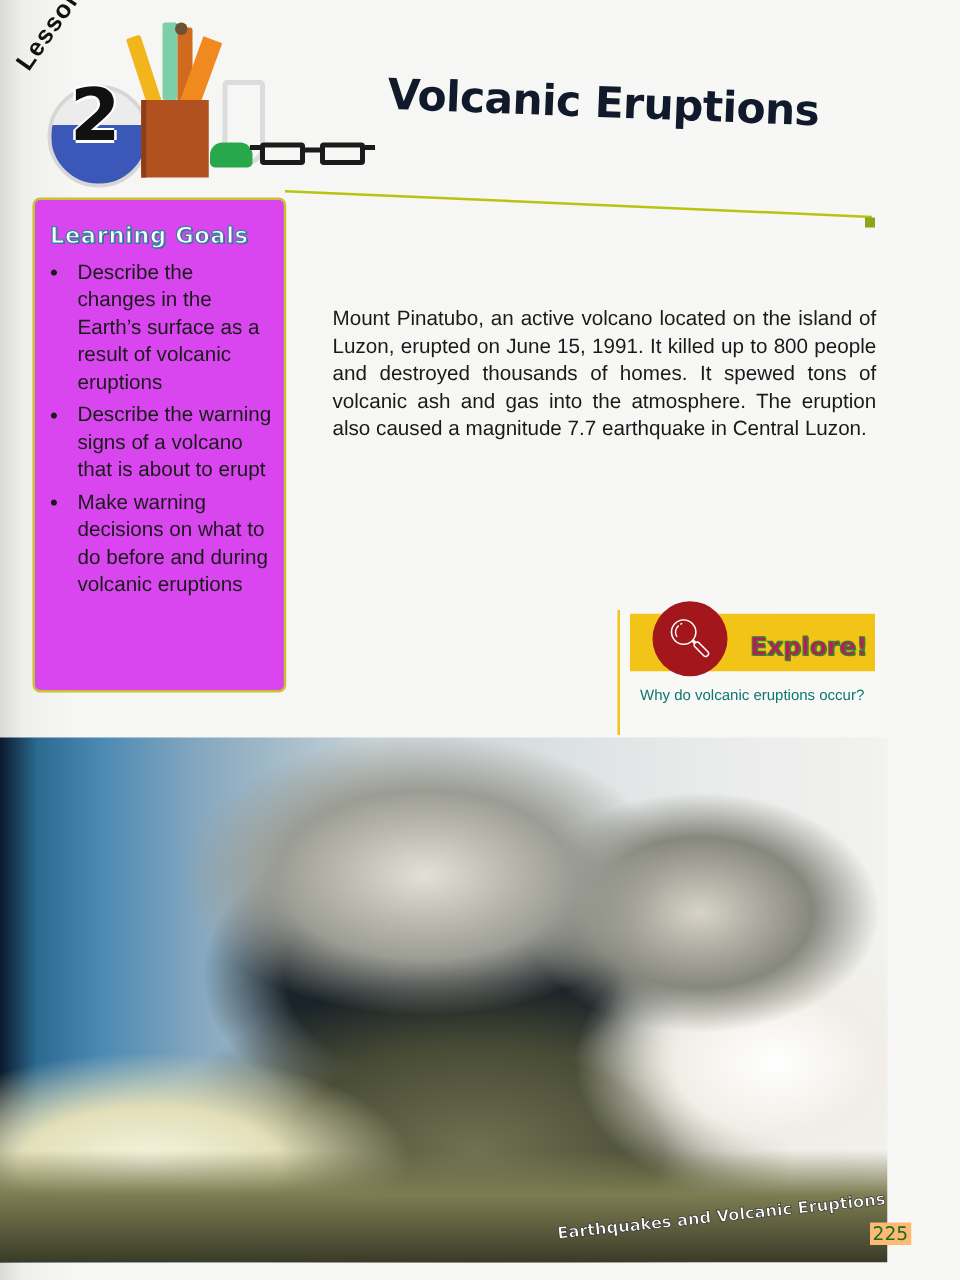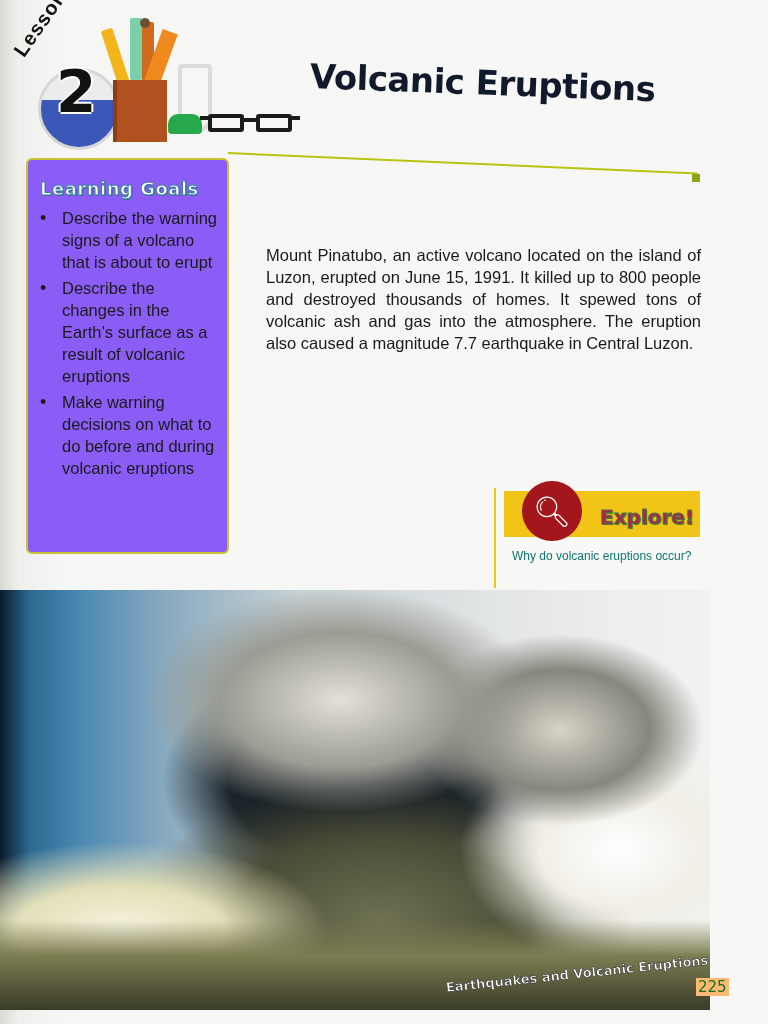--- a/index.html
+++ b/index.html
@@ -55,21 +55,21 @@
   }
   .title-rule {
     position: absolute; left: 228px; top: 152px; width: 470px; height: 2px; background: #b8c412;
     transform: rotate(2.5deg); transform-origin: left center;
   }
   .rule-end { position: absolute; left: 692px; top: 174px; width: 8px; height: 8px; background: #8ea51a; }
 
   
   .goals-box {
     position: absolute; left: 26px; top: 158px; width: 203px; height: 396px;
-    background: #8b5cf6; border: 2px solid #c9c033; border-radius: 6px; box-sizing: border-box;
+    background: #d946ef; border: 2px solid #c9c033; border-radius: 6px; box-sizing: border-box;
     padding: 18px 10px 10px 10px;
   }
   .goals-title {
     font-family: "DejaVu Sans", sans-serif; font-weight: bold; font-size: 18px; color: #fff;
     -webkit-text-stroke: 1px #3d7fa0; text-shadow: 1px 1px 0 #2f6f90;
     margin: 0 0 8px 2px; letter-spacing: 0.5px;
   }
   .goals-list { list-style: none; margin: 0; padding: 0; }
   .goals-list li {
     position: relative; padding-left: 24px; font-size: 16.5px; line-height: 22px; color: #1a1a1a; margin-bottom: 4px;
@@ -151,22 +151,22 @@
   </div>
 </div>
 
 <h1 class="page-title" style="margin:0;">Volcanic Eruptions</h1>
 <div class="title-rule"></div>
 <div class="rule-end"></div>
 
 <div class="goals-box">
   <div class="goals-title">Learning Goals</div>
   <ul class="goals-list">
+    <li>Describe the changes in the Earth’s surface as a result of volcanic eruptions</li>
     <li>Describe the warning signs of a volcano that is about to erupt</li>
-    <li>Describe the changes in the Earth’s surface as a result of volcanic eruptions</li>
     <li>Make warning decisions on what to do before and during volcanic eruptions</li>
   </ul>
 </div>
 
 <div class="main-text">
   <p>Mount Pinatubo, an active volcano located on the island of Luzon, erupted on June 15, 1991. It killed up to 800 people and destroyed thousands of homes. It spewed tons of volcanic ash and gas into the atmosphere. The eruption also caused a magnitude 7.7 earthquake in Central Luzon.</p>
 </div>
 
 <div class="explore-box">
   <div class="explore-banner">

